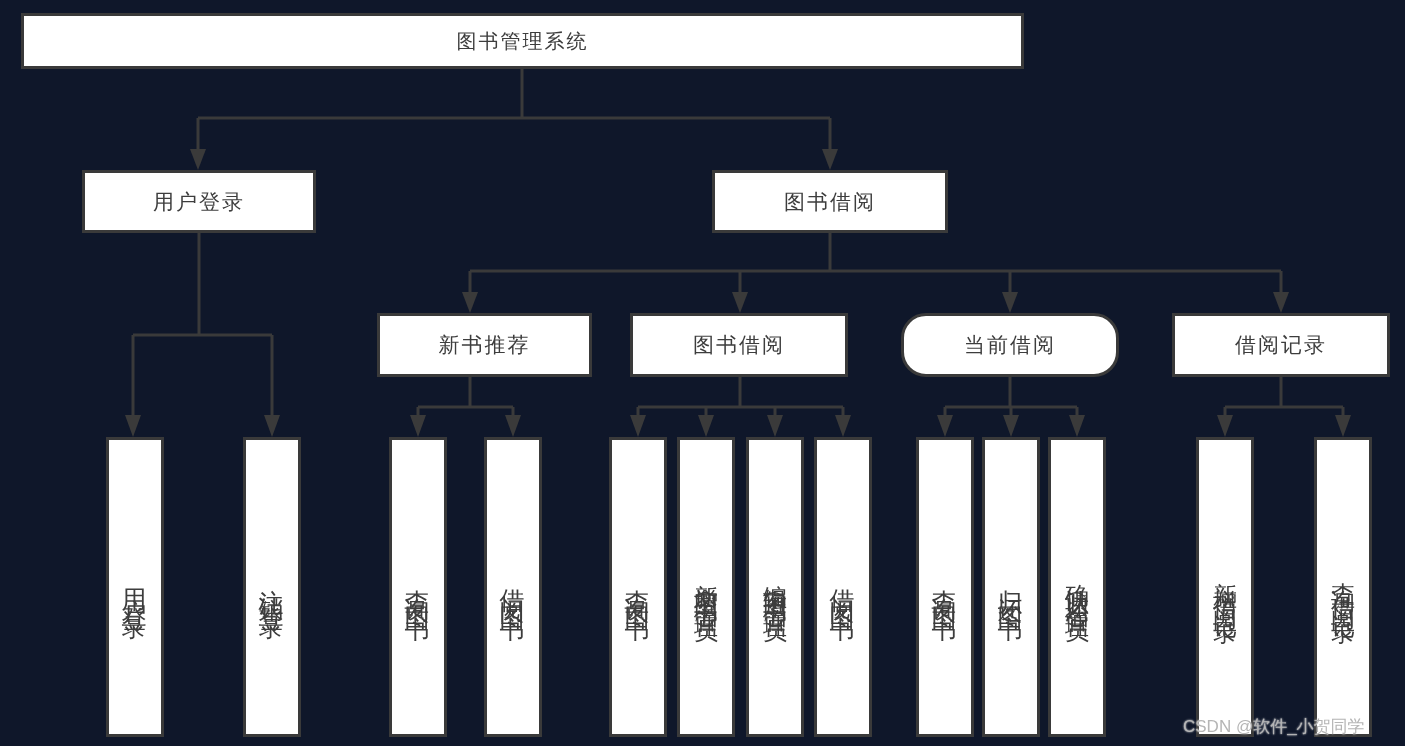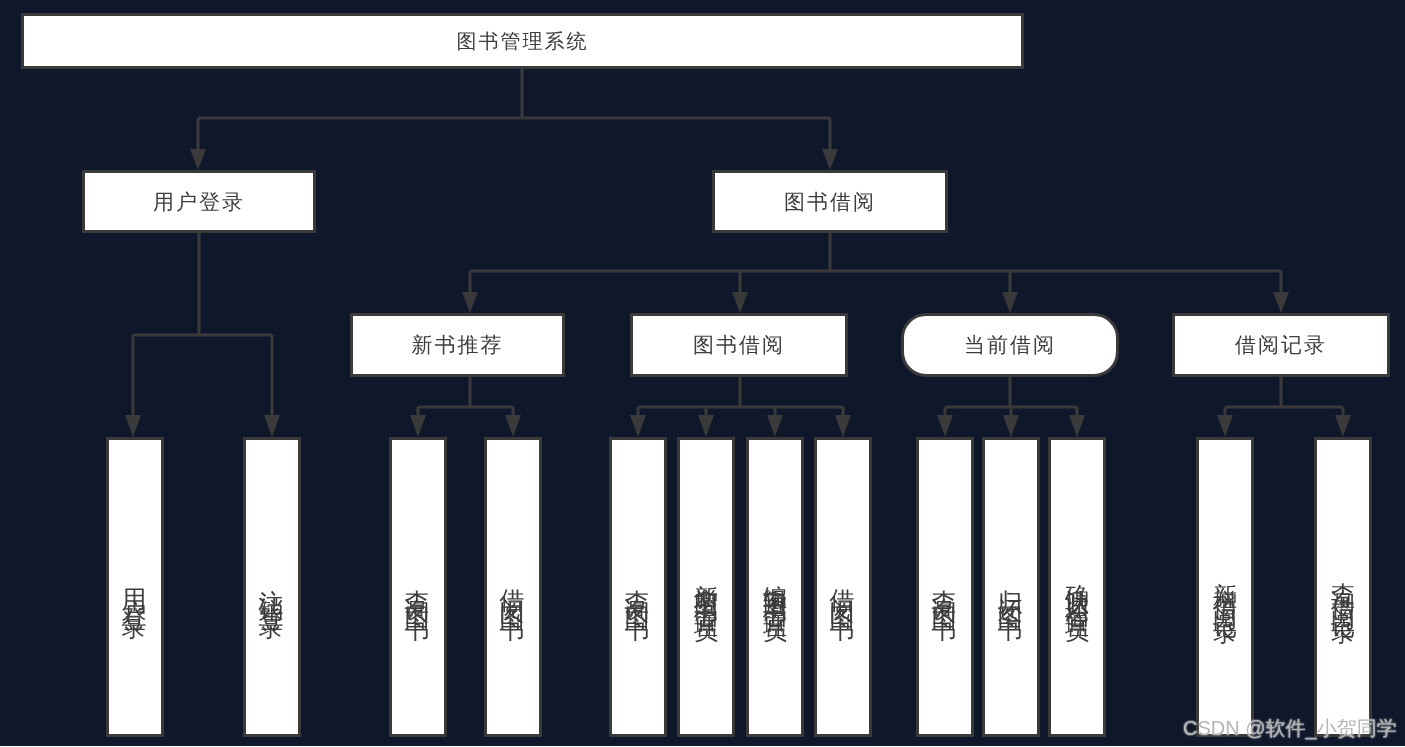--- a/index.html
+++ b/index.html
@@ -41,21 +41,21 @@
     color: #3d3d3d;
     white-space: nowrap;
   }
   .vshort  { font-size: 25px; letter-spacing: 9px; }
   .vmedium { font-size: 24px; letter-spacing: 8px; }
   .vlong   { font-size: 24px; letter-spacing: 5px; }
   #watermark {
     position: absolute;
     left: 1183px;
     top: 715px;
-    font-size: 20px;
+    font-size: 17px;
     color: #b5b5b5;
     white-space: nowrap;
     text-shadow: 0 0 2px #ffffff;
   }
 </style>
 </head>
 <body>
 
 <div id="stage">
 
@@ -129,21 +129,21 @@
     <span class="hlabel">图书管理系统</span>
   </div>
 
   <div class="box" style="left:82px; top:170px; width:234px; height:63px;">
     <span class="hlabel">用户登录</span>
   </div>
   <div class="box" style="left:712px; top:170px; width:236px; height:63px;">
     <span class="hlabel">图书借阅</span>
   </div>
 
-  <div class="box" style="left:350px; top:313px; width:215px; height:64px;">
+  <div class="box" style="left:377px; top:313px; width:215px; height:64px;">
     <span class="hlabel">新书推荐</span>
   </div>
   <div class="box" style="left:630px; top:313px; width:218px; height:64px;text-align:right;">
     <span class="hlabel">图书借阅</span>
   </div>
   <div class="box" style="left:901px; top:313px; width:218px; height:64px;border-radius:25px;">
     <span class="hlabel">当前借阅</span>
   </div>
   <div class="box" style="left:1172px; top:313px; width:218px; height:64px;">
     <span class="hlabel">借阅记录</span>

